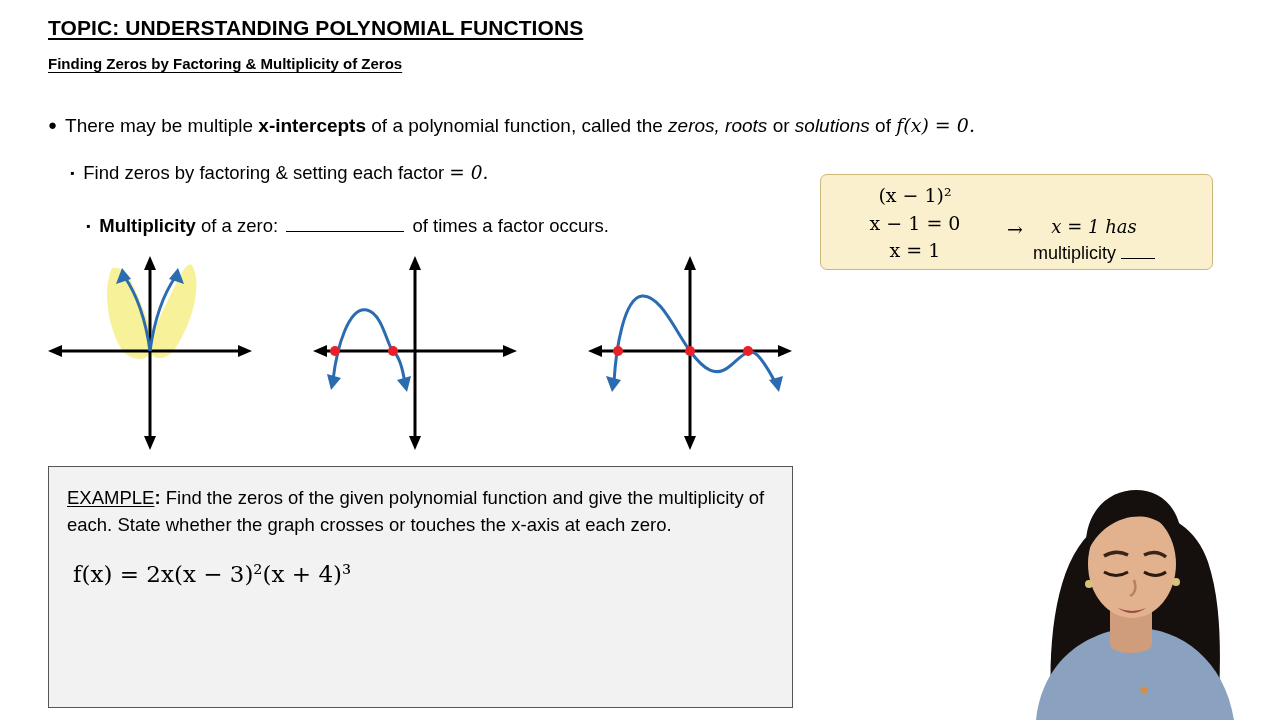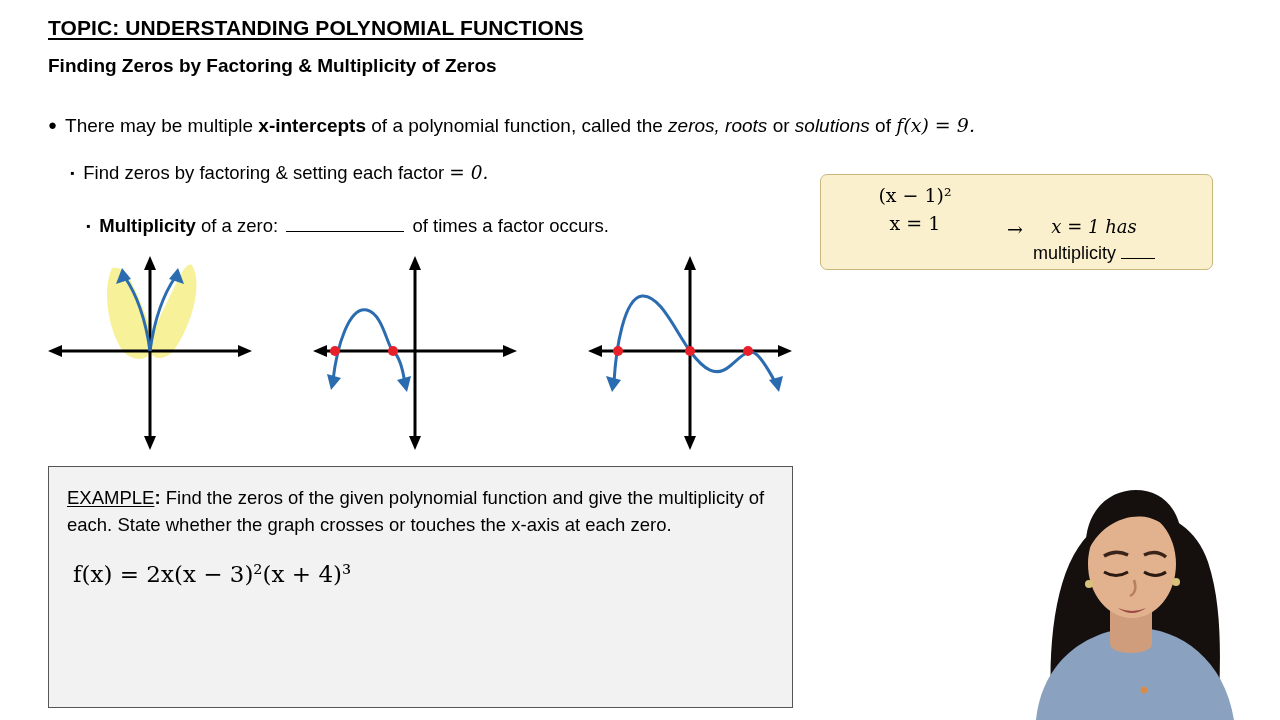--- a/index.html
+++ b/index.html
@@ -29,22 +29,23 @@
     font-size: 21px;
     font-weight: bold;
     text-decoration: underline;
     text-underline-offset: 3px;
     letter-spacing: 0.1px;
   }
   .sub-title {
     position: absolute;
     left: 48px;
     top: 55px;
-    font-size: 19px;
+    font-size: 15px;
     font-weight: bold;
+    text-decoration: underline;
     text-underline-offset: 3px;
   }
   
   .bullet-main {
     position: absolute;
     left: 48px;
     top: 112px;
     font-size: 19px;
     width: 1160px;
     line-height: 1.4;
@@ -170,34 +171,35 @@
 </style>
 </head>
 <body>
 
 <div class="slide">
 
   <div class="topic-title">TOPIC: UNDERSTANDING POLYNOMIAL FUNCTIONS</div>
   <div class="sub-title">Finding Zeros by Factoring &amp; Multiplicity of Zeros</div>
 
   <div class="bullet-main">
-    <span class="dot">●</span><span>There may be multiple </span><b>x-intercepts</b><span> of a polynomial function, called the </span><i>zeros, roots</i><span> or </span><i>solutions</i><span> of </span><span class="mathi">f(x) = 9.</span>
+    <span class="dot">●</span><span>There may be multiple </span><b>x-intercepts</b><span> of a polynomial function, called the </span><i>zeros, roots</i><span> or </span><i>solutions</i><span> of </span><span class="mathi">f(x) = 0.</span>
   </div>
 
   <div class="sub-bullet" id="sb1">
     <span class="sq">▪</span><span>Find zeros by factoring &amp; setting each factor </span><span class="mathi">= 0.</span>
   </div>
 
   <div class="sub-bullet" id="sb2">
     <span class="sq">▪</span><b>Multiplicity</b><span> of a zero: </span><span class="blank"></span><span> of times a factor occurs.</span>
   </div>
 
   <div class="callout">
     <div class="callout-left">
       <div>(x − 1)²</div>
+      <div>x − 1 = 0</div>
       <div>x = 1</div>
     </div>
     <div class="callout-arrow">→</div>
     <div class="callout-right">
       <div class="mathi">x = 1 has</div>
       <div><span>multiplicity</span> <span class="blank-sm"></span></div>
     </div>
   </div>
 
   <div class="graph" id="graph1">

